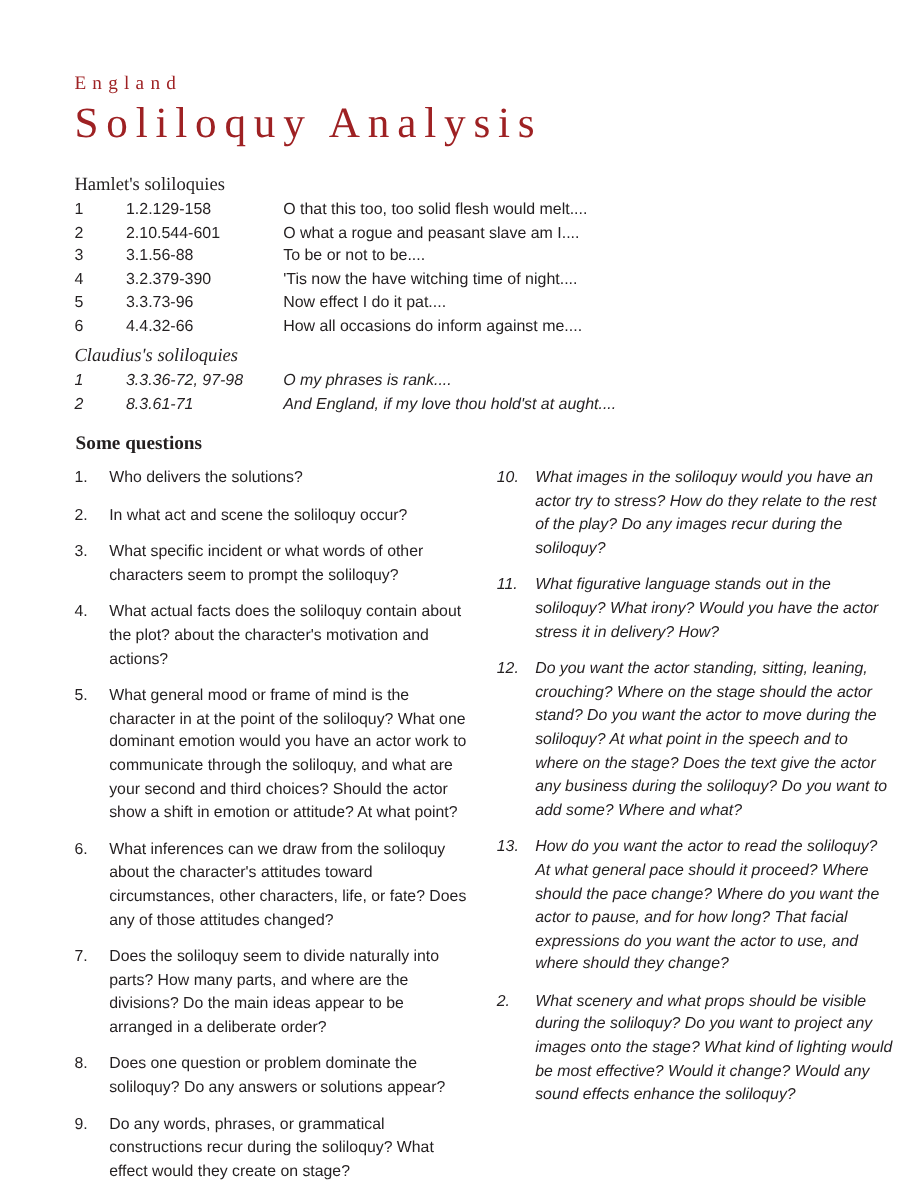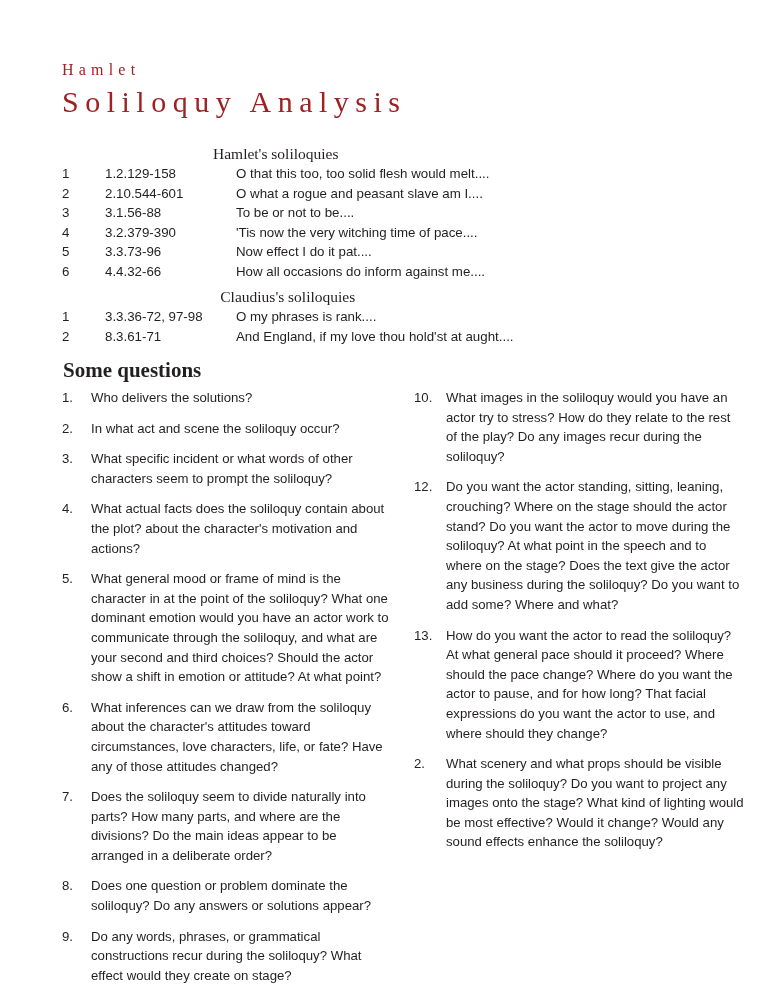--- a/index.html
+++ b/index.html
@@ -35,43 +35,42 @@
   .title-kicker {
     font-family: "Liberation Serif", serif;
     font-size: 16px;
     line-height: 20px;
     letter-spacing: 5.2px;
     color: #9e2123;
     white-space: nowrap;
   }
   .title-main {
     font-family: "Liberation Serif", serif;
-    font-size: 30px;
+    font-size: 36px;
     line-height: 36px;
     letter-spacing: 6.5px;
     color: #9e2123;
     margin-top: 4px;
     white-space: nowrap;
   }
 
   
   .listing {
     position: absolute;
     left: 62px;
   }
   .listing.hamlet { top: 144px; }
-  .listing.claudius { top: 287px; }
+  .listing.claudius { top: 287px; font-style: italic; }
 
   .listing-heading {
     font-family: "Liberation Serif", serif;
     font-size: 15.5px;
     line-height: 20px;
     color: #231f20;
     white-space: nowrap;
-    text-align: center;
   }
   .listing table {
     border-collapse: collapse;
     font-family: "Liberation Sans", sans-serif;
     font-size: 13.3px;
   }
   .listing td {
     padding: 0;
     line-height: 19.5px;
     vertical-align: top;
@@ -82,21 +81,21 @@
   .col-ref  { width: 131px; }
   .col-quote { width: auto; }
 
   
   .questions-heading {
     position: absolute;
     left: 63px;
     top: 360px;
     font-family: "Liberation Serif", serif;
     font-weight: bold;
-    font-size: 21px;
+    font-size: 16px;
     line-height: 20px;
     color: #231f20;
   }
 
   
   .qcol {
     position: absolute;
     top: 388px;
   }
   .qcol.left  { left: 62px;  width: 330px; }
@@ -114,33 +113,33 @@
   .qitem .qnum {
     position: absolute;
     left: 0;
     top: 0;
     width: 24px;
     text-align: left;
     font-size: 13.2px;
     line-height: 19.6px;
     color: #231f20;
   }
-  .qcol.right .qitem { padding-left: 32px; }
+  .qcol.right .qitem { padding-left: 32px; font-style: italic; }
   .qcol.right .qitem .qnum { width: 28px; }
 
   .qitem.extra-gap-before { }
   .qitem .qtext { display: block; }
 </style>
 </head>
 <body>
 
 <div class="page">
 
   <div class="title-block">
-    <div class="title-kicker">Hamlet</div>
+    <div class="title-kicker">England</div>
     <div class="title-main">Soliloquy Analysis</div>
   </div>
 
   <div class="listing hamlet">
     <div class="listing-heading">Hamlet's soliloquies</div>
     <table>
       <tbody id="hamlet-rows">
           <tr>
             <td class="col-num">1</td>
             <td class="col-ref">1.2.129-158</td>
@@ -152,21 +151,21 @@
             <td class="col-quote">O what a rogue and peasant slave am I....</td>
           </tr>
           <tr>
             <td class="col-num">3</td>
             <td class="col-ref">3.1.56-88</td>
             <td class="col-quote">To be or not to be....</td>
           </tr>
           <tr>
             <td class="col-num">4</td>
             <td class="col-ref">3.2.379-390</td>
-            <td class="col-quote">'Tis now the very witching time of pace....</td>
+            <td class="col-quote">'Tis now the have witching time of night....</td>
           </tr>
           <tr>
             <td class="col-num">5</td>
             <td class="col-ref">3.3.73-96</td>
             <td class="col-quote">Now effect I do it pat....</td>
           </tr>
           <tr>
             <td class="col-num">6</td>
             <td class="col-ref">4.4.32-66</td>
             <td class="col-quote">How all occasions do inform against me....</td>
@@ -211,39 +210,43 @@
       <div class="qitem">
         <span class="qnum">4.</span>
         <span class="qtext">What actual facts does the soliloquy contain about the plot?  about the character's motivation and actions?</span>
       </div>
       <div class="qitem">
         <span class="qnum">5.</span>
         <span class="qtext">What general mood or frame of mind is the character in at the point of the soliloquy?  What one dominant emotion would you have an actor work to communicate through the soliloquy, and what are your second and third choices?  Should the actor show a shift in emotion or attitude?  At what point?</span>
       </div>
       <div class="qitem">
         <span class="qnum">6.</span>
-        <span class="qtext">What inferences can we draw from the soliloquy about the character's attitudes toward circumstances, love characters, life, or fate?  Have any of those attitudes changed?</span>
+        <span class="qtext">What inferences can we draw from the soliloquy about the character's attitudes toward circumstances, other characters, life, or fate?  Does any of those attitudes changed?</span>
       </div>
       <div class="qitem">
         <span class="qnum">7.</span>
         <span class="qtext">Does the soliloquy seem to divide naturally into parts?  How many parts, and where are the divisions?  Do the main ideas appear to be arranged in a deliberate order?</span>
       </div>
       <div class="qitem">
         <span class="qnum">8.</span>
         <span class="qtext">Does one question or problem dominate the soliloquy?  Do any answers or solutions appear?</span>
       </div>
       <div class="qitem">
         <span class="qnum">9.</span>
         <span class="qtext">Do any words, phrases, or grammatical constructions recur during the soliloquy?  What effect would they create on stage?</span>
       </div>
     </div>
   <div class="qcol right" id="q-right">
       <div class="qitem">
         <span class="qnum">10.</span>
         <span class="qtext">What images in the soliloquy would you have an actor try to stress?  How do they relate to the rest of the play?  Do any images recur during the soliloquy?</span>
+      </div>
+      <div class="qitem">
+        <span class="qnum">11.</span>
+        <span class="qtext">What figurative language stands out in the soliloquy?  What irony?  Would you have the actor stress it in delivery?  How?</span>
       </div>
       <div class="qitem extra-gap-before">
         <span class="qnum">12.</span>
         <span class="qtext">Do you want the actor standing, sitting, leaning, crouching?  Where on the stage should the actor stand?  Do you want the actor to move during the soliloquy?  At what point in the speech and to where on the stage?  Does the text give the actor any business during the soliloquy?  Do you want to add some?  Where and what?</span>
       </div>
       <div class="qitem">
         <span class="qnum">13.</span>
         <span class="qtext">How do you want the actor to read the soliloquy?  At what general pace should it proceed?  Where should the pace change?  Where do you want the actor to pause, and for how long?  That facial expressions do you want the actor to use, and where should they change?</span>
       </div>
       <div class="qitem">

